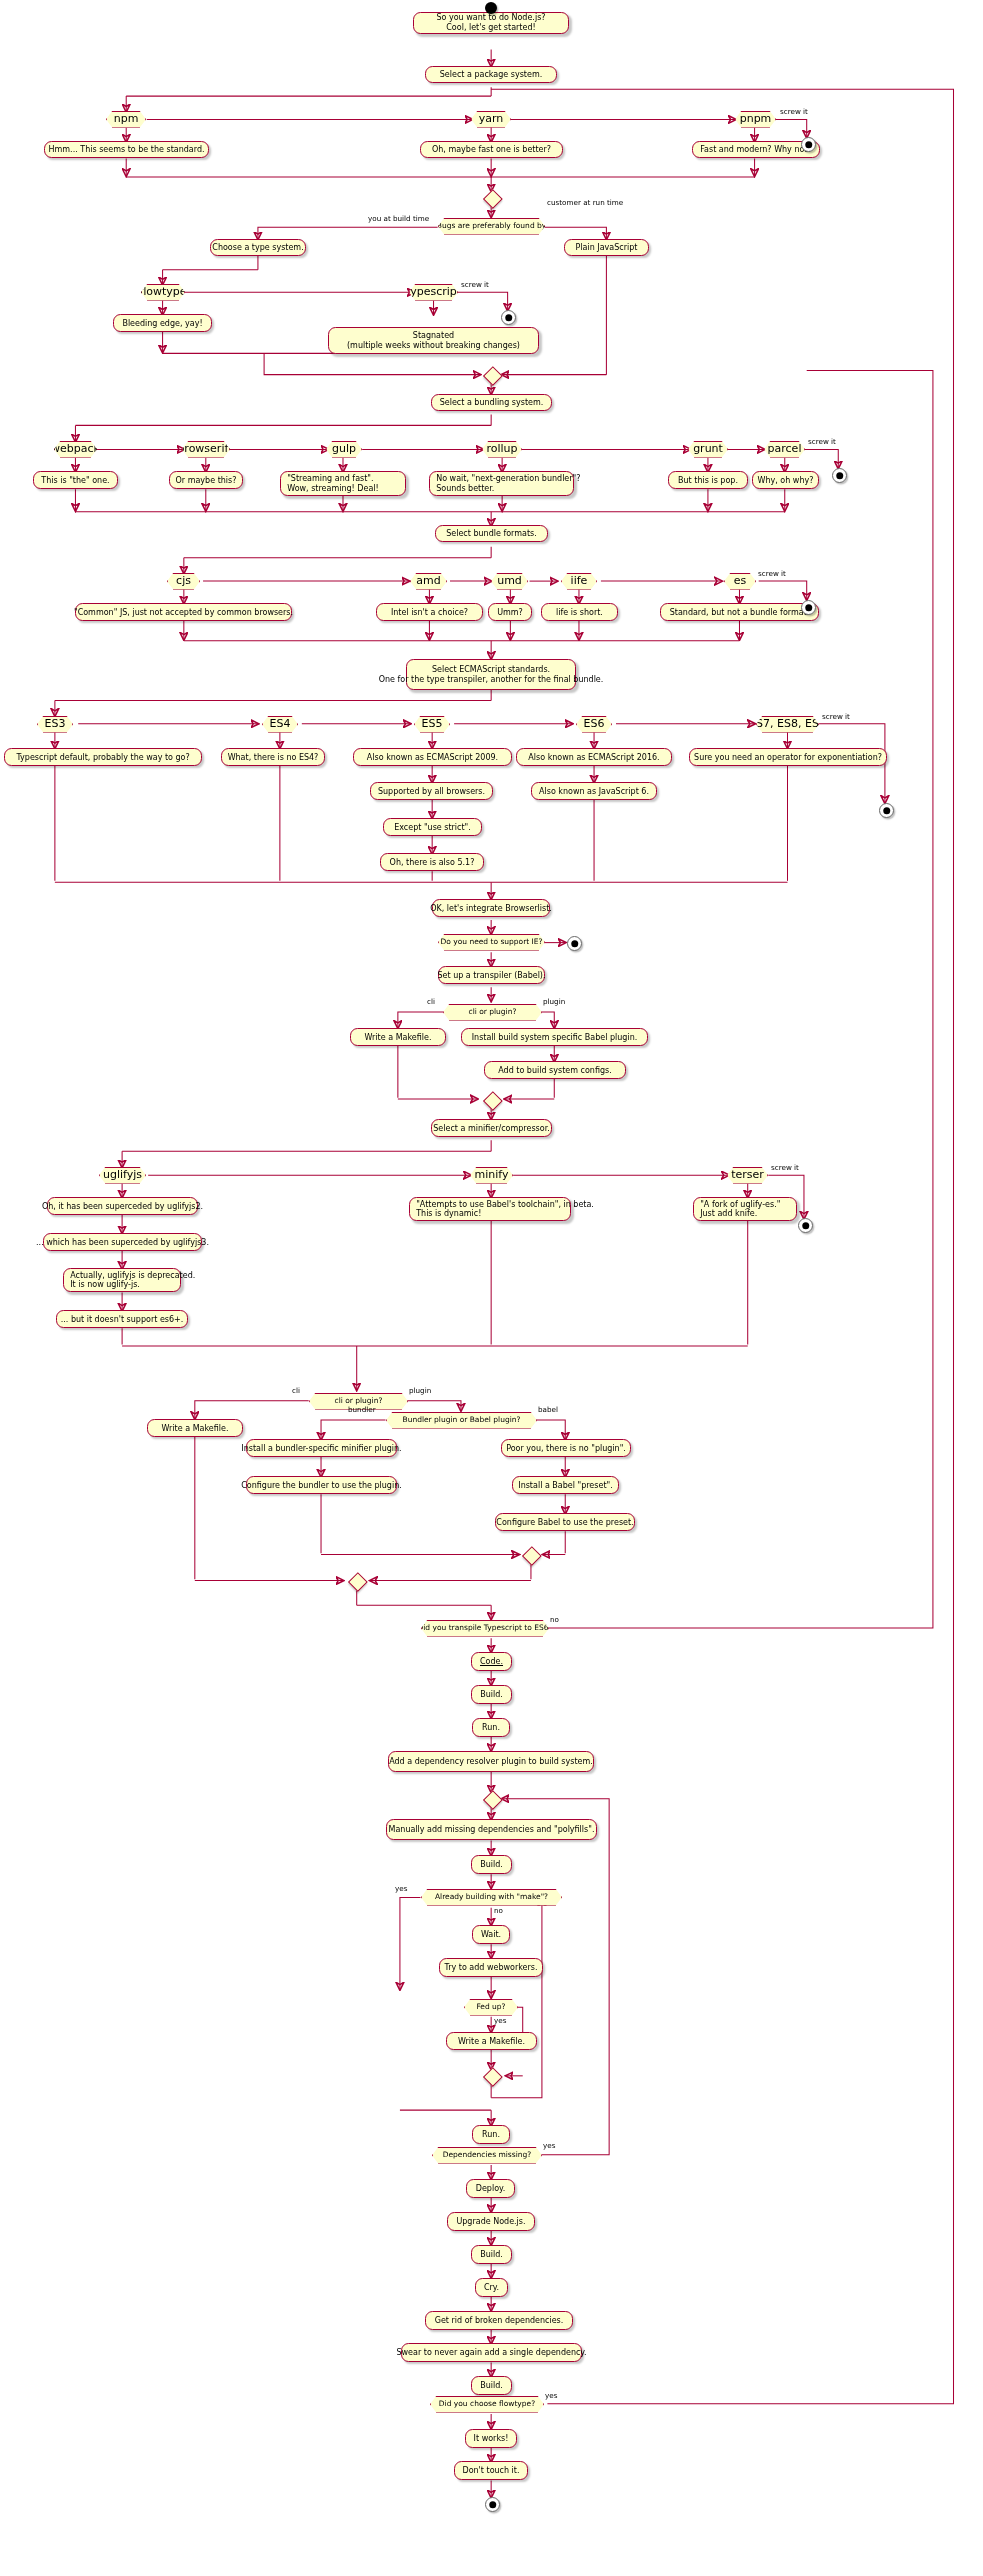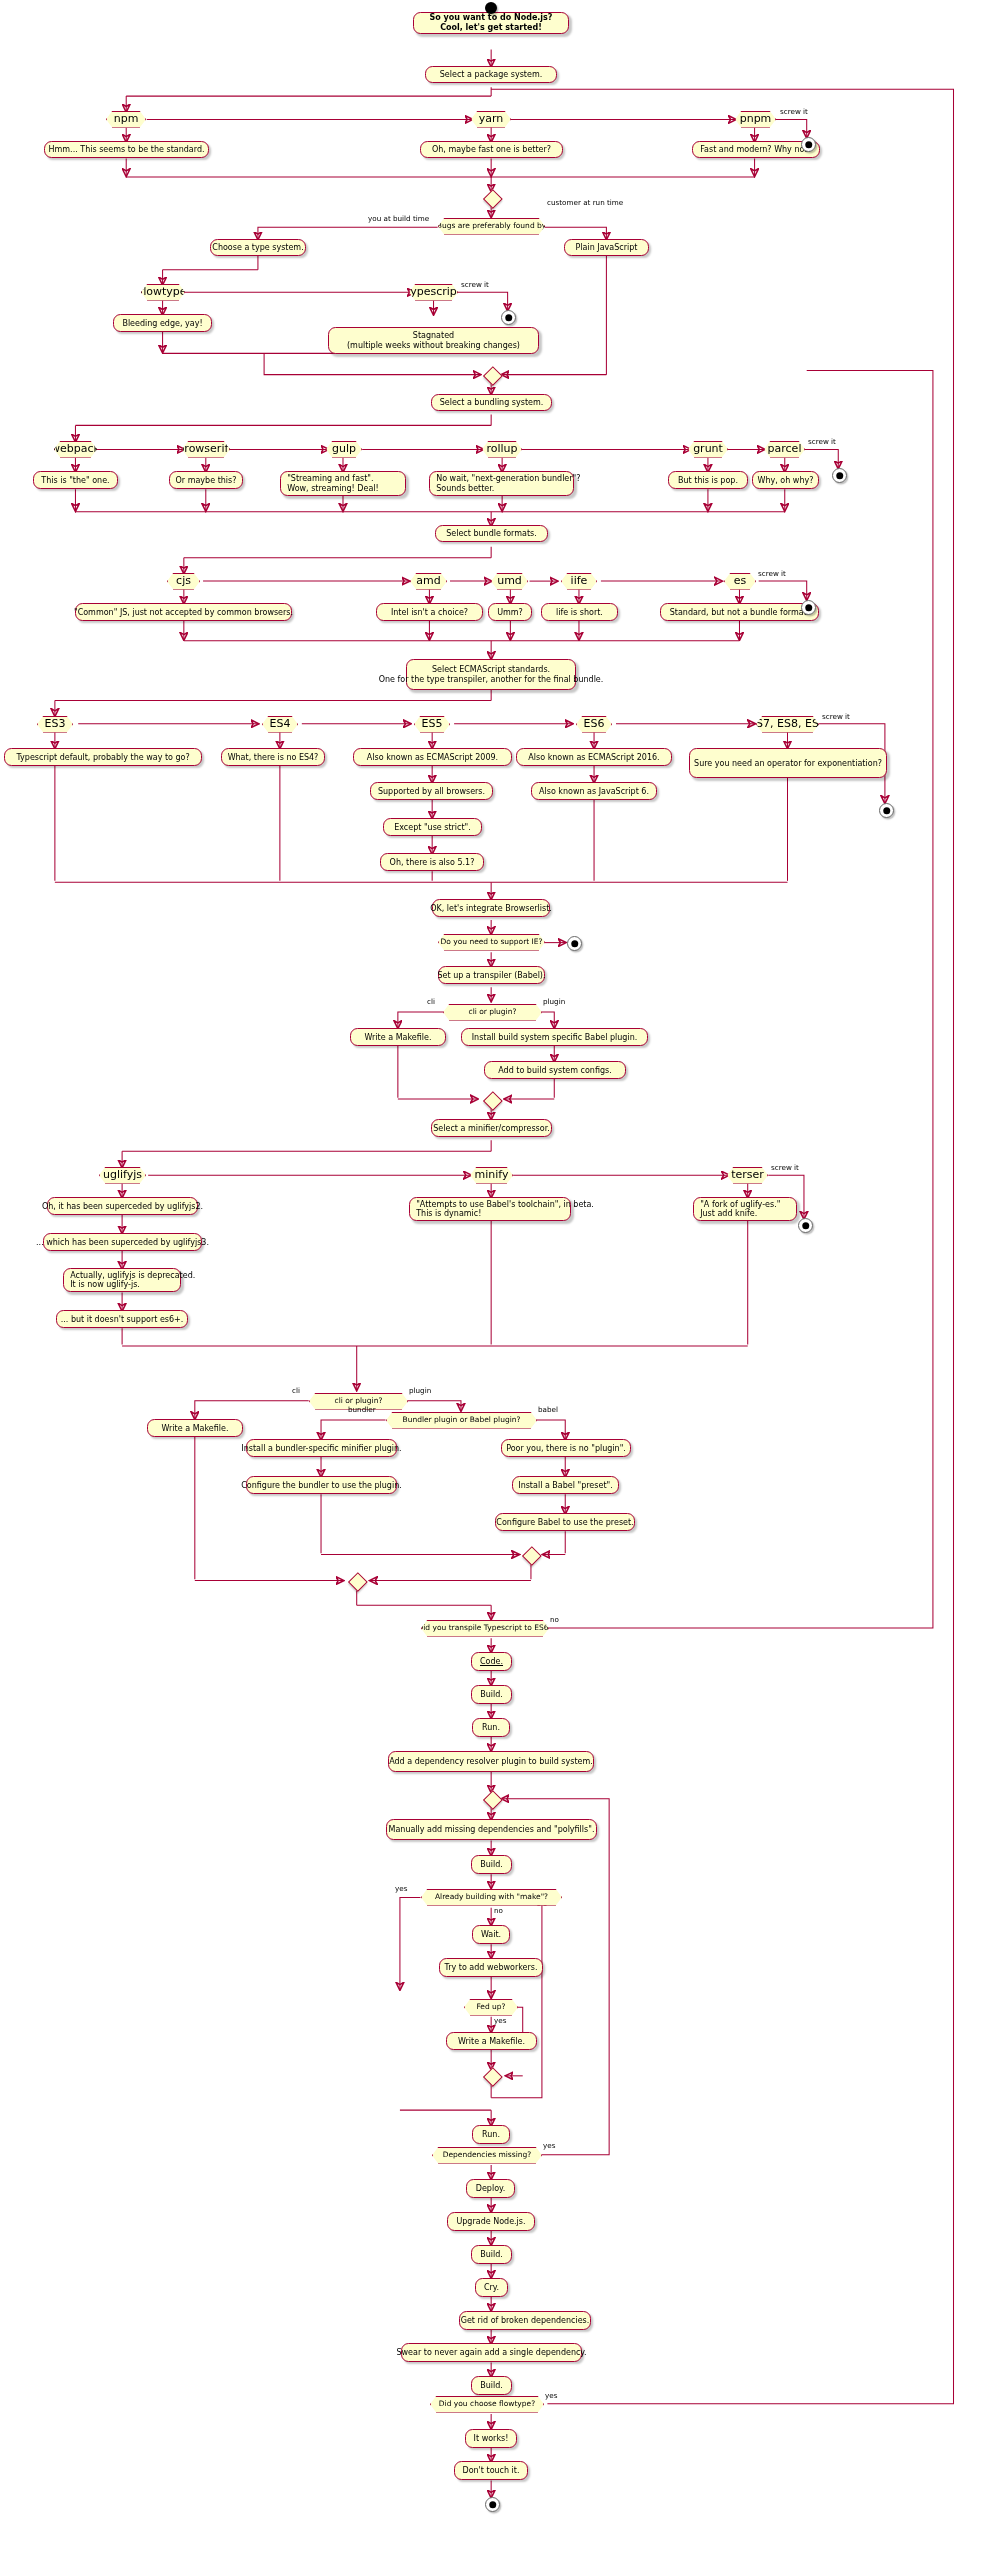--- a/index.html
+++ b/index.html
@@ -307,21 +307,21 @@
 
       <path d="M798,3504 L1390,3504 L1390,130 L716,130"></path>
       <line x1="716" y1="3519" x2="716" y2="3540" marker-end="url(#ar)"></line>
       <line x1="716" y1="3568" x2="716" y2="3588" marker-end="url(#ar)"></line>
       <line x1="716" y1="3616" x2="716" y2="3640" marker-end="url(#ar)"></line>
     </g>
   </svg>
 
   <div class="start" style="left:485px;top:2.1px;"></div>
 
-  <div class="node multi" style="left:413px;top:11.7px;width:156px;height:22px;font-weight:bold;">So you want to do Node.js?
+  <div class="node multi" style="left:413px;top:11.7px;width:156px;height:22px;">So you want to do Node.js?
 Cool, let's get started!</div>
   <div class="node" style="left:425px;top:66px;width:132px;height:16.5px;">Select a package system.</div>
 
   <div class="cond hex" style="left:106px;top:111px;width:40px;height:16.5px;">npm</div>
   <div class="cond hex" style="left:471px;top:111px;width:40px;height:16.5px;">yarn</div>
   <div class="cond hex" style="left:735px;top:111px;width:41px;height:16.5px;">pnpm</div>
   <div class="elabel" style="left:780px;top:108px;">screw it</div>
   <div class="end" style="left:801px;top:137px;"></div>
 
   <div class="node" style="left:44px;top:141px;width:165px;height:17px;">Hmm... This seems to be the standard.</div>
@@ -391,21 +391,21 @@
   <div class="cond hex" style="left:414px;top:716px;width:36px;height:16.5px;">ES5</div>
   <div class="cond hex" style="left:576px;top:716px;width:36px;height:16.5px;">ES6</div>
   <div class="cond hex" style="left:756px;top:716px;width:63px;height:16.5px;">ES7, ES8, ES9</div>
   <div class="elabel" style="left:822px;top:713px;">screw it</div>
   <div class="end" style="left:879px;top:803px;"></div>
 
   <div class="node" style="left:4.1px;top:748px;width:198px;height:18px;">Typescript default, probably the way to go?</div>
   <div class="node" style="left:221px;top:748px;width:104px;height:18px;">What, there is no ES4?</div>
   <div class="node" style="left:353px;top:748px;width:159px;height:18px;">Also known as ECMAScript 2009.</div>
   <div class="node" style="left:516px;top:748px;width:156px;height:18px;">Also known as ECMAScript 2016.</div>
-  <div class="node" style="left:689px;top:748px;width:198px;height:30px;">Sure you need an operator for exponentiation?</div>
+  <div class="node" style="left:689px;top:748px;width:198px;height:18px;">Sure you need an operator for exponentiation?</div>
 
   <div class="node" style="left:370px;top:782px;width:123px;height:18px;">Supported by all browsers.</div>
   <div class="node" style="left:531px;top:782px;width:126px;height:18px;">Also known as JavaScript 6.</div>
   <div class="node" style="left:383px;top:818px;width:99px;height:18px;">Except "use strict".</div>
   <div class="node" style="left:380px;top:853px;width:104px;height:18px;">Oh, there is also 5.1?</div>
 
   <div class="node" style="left:432px;top:899px;width:118px;height:18px;">OK, let's integrate Browserlist.</div>
   <div class="cond" style="left:438px;top:934px;width:107px;height:16.5px;">Do you need to support IE?</div>
   <div class="end" style="left:567px;top:936px;"></div>
 
@@ -484,21 +484,21 @@
 
   <div class="node" style="left:472px;top:2125px;width:38px;height:19px;">Run.</div>
 
   <div class="cond" style="left:432px;top:2147px;width:110px;height:16.5px;">Dependencies missing?</div>
   <div class="elabel" style="left:543px;top:2142px;">yes</div>
 
   <div class="node" style="left:466px;top:2179px;width:49px;height:19px;">Deploy.</div>
   <div class="node" style="left:447px;top:2212px;width:88px;height:19px;">Upgrade Node.js.</div>
   <div class="node" style="left:471px;top:2245px;width:41px;height:19px;">Build.</div>
   <div class="node" style="left:475px;top:2278px;width:33px;height:19px;">Cry.</div>
-  <div class="node" style="left:425px;top:2311px;width:132px;height:19px;margin-left:34px;">Get rid of broken dependencies.</div>
+  <div class="node" style="left:425px;top:2311px;width:148px;height:19px;">Get rid of broken dependencies.</div>
   <div class="node" style="left:401px;top:2343px;width:181px;height:19px;">Swear to never again add a single dependency.</div>
   <div class="node" style="left:471px;top:2376px;width:41px;height:19px;">Build.</div>
 
   <div class="cond" style="left:430px;top:2396px;width:114px;height:16.5px;">Did you choose flowtype?</div>
   <div class="elabel" style="left:545px;top:2392px;">yes</div>
 
   <div class="node" style="left:465px;top:2429px;width:52px;height:19px;">It works!</div>
   <div class="node" style="left:454px;top:2461px;width:74px;height:19px;">Don't touch it.</div>
 
   <div class="end" style="left:485px;top:2497px;"></div>

